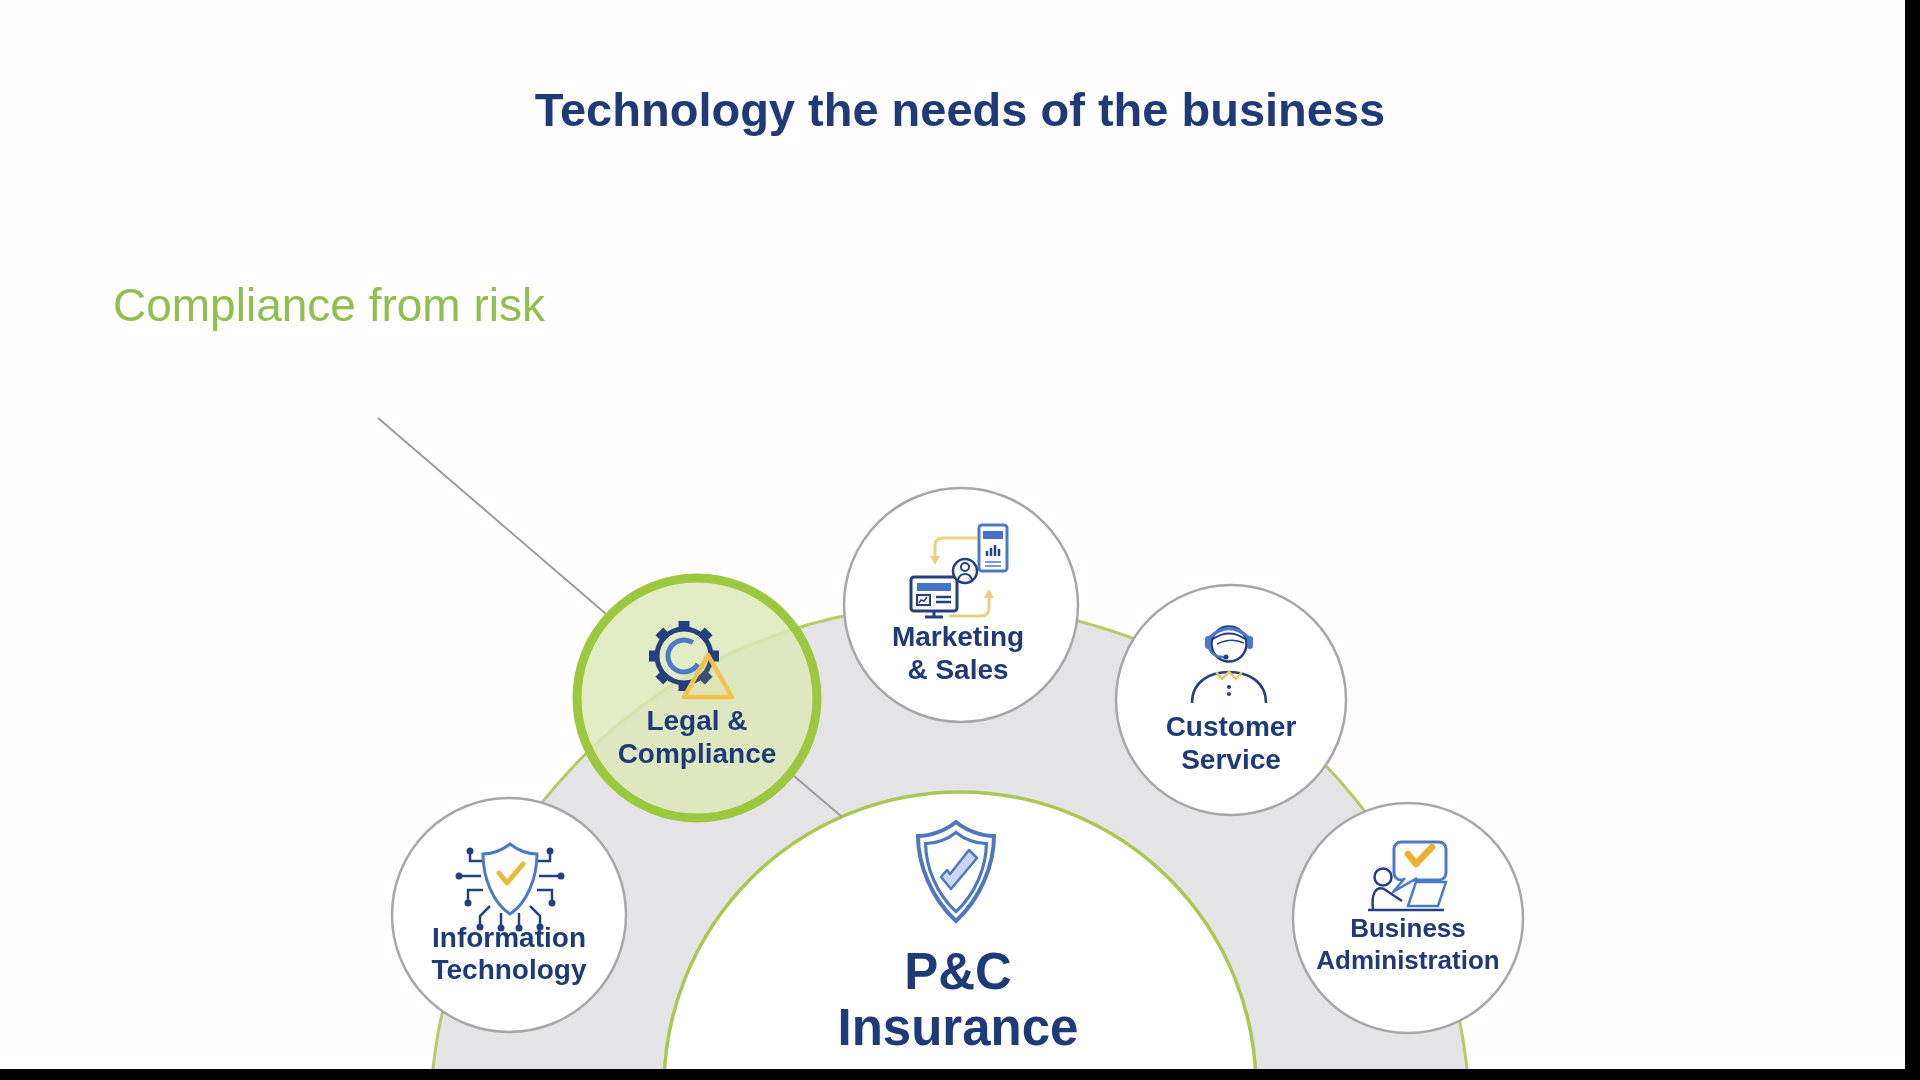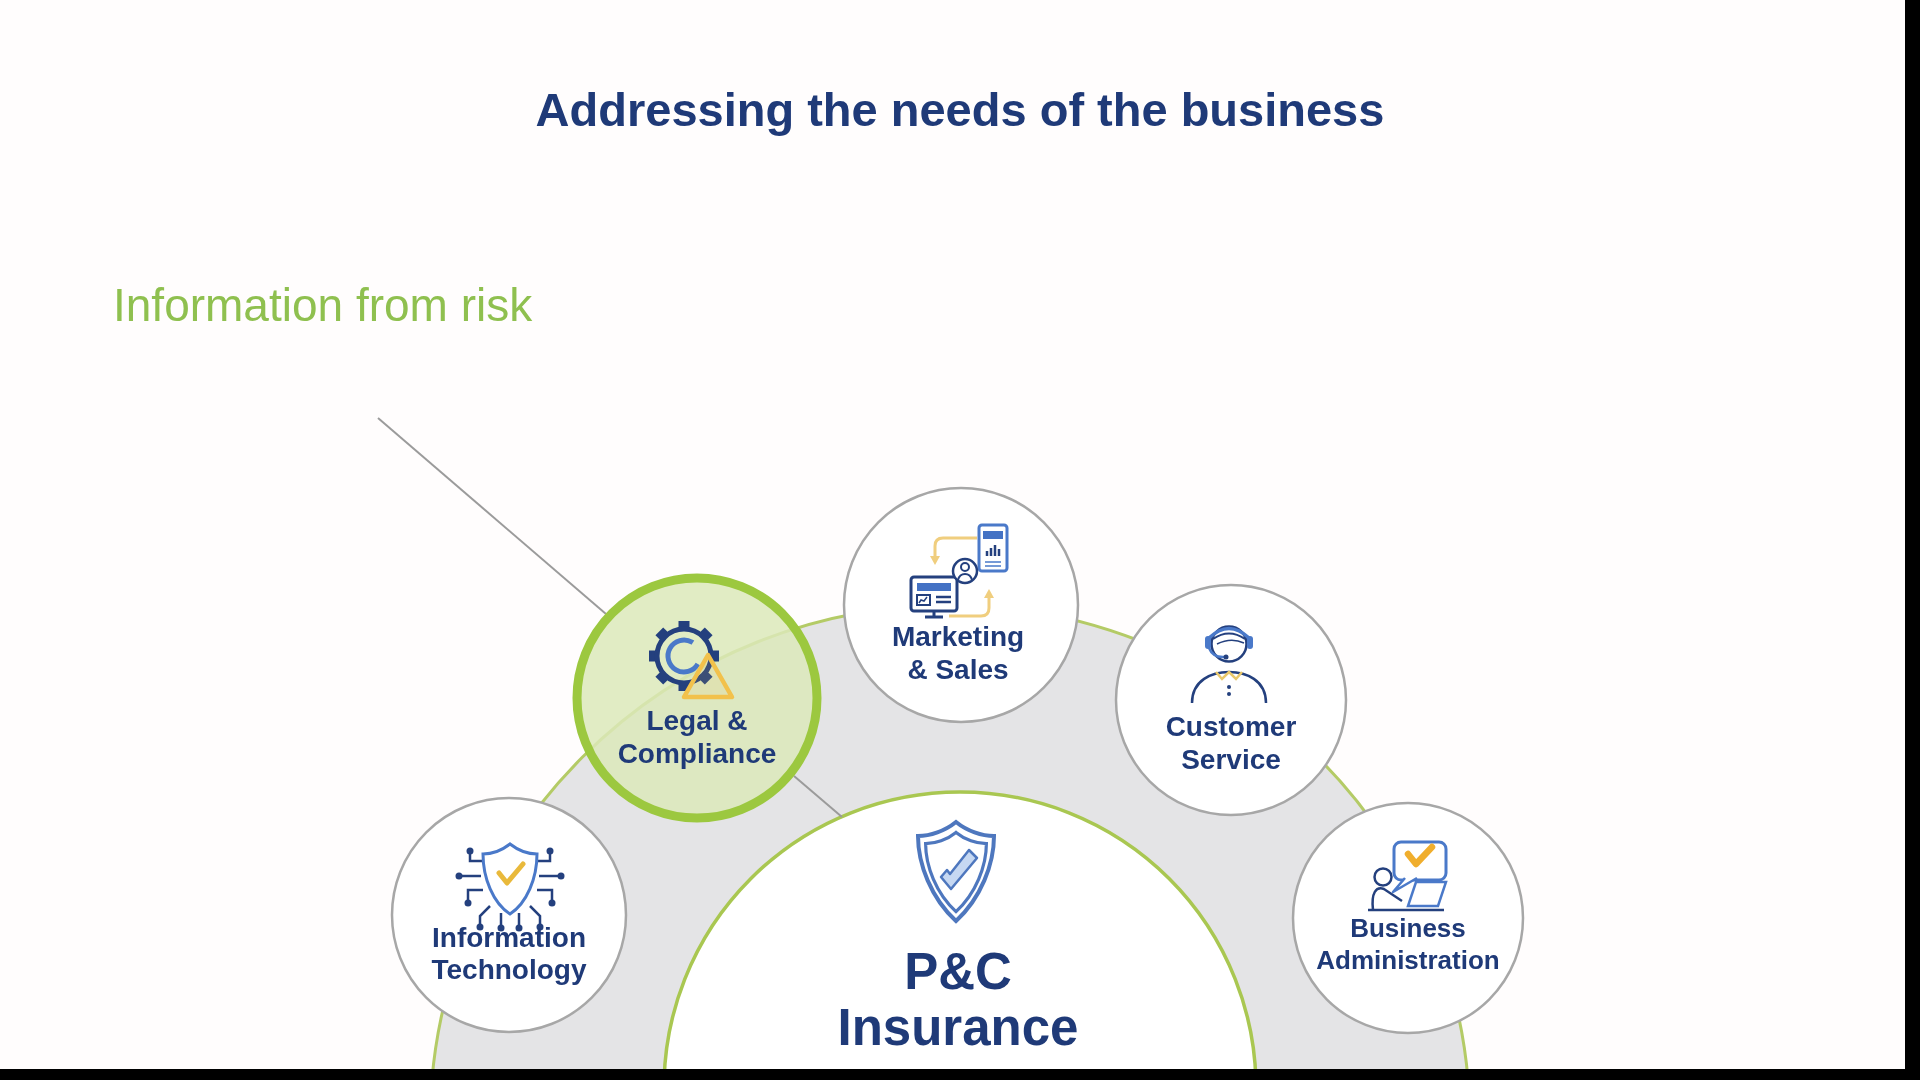--- a/index.html
+++ b/index.html
@@ -19,24 +19,24 @@
   .bar-bottom{position:absolute;left:0;bottom:0;width:1920px;height:11px;background:#000;}
   text.node-label{font-family:"Liberation Sans",sans-serif;font-weight:700;fill:#1F3A78;font-size:28px;}
   text.node-label-sm{font-family:"Liberation Sans",sans-serif;font-weight:700;fill:#1F3A78;font-size:26px;}
   text.hub-label{font-family:"Liberation Sans",sans-serif;font-weight:700;fill:#1F3A78;font-size:51px;}
 </style>
 </head>
 <body>
 
 <div class="slide">
 
-  <div class="title">Addressing the needs of the business</div>
+  <div class="title">Technology the needs of the business</div>
 
   <div class="annotation">
-    <div>Information from risk</div>
+    <div>Compliance from risk</div>
   </div>
 
   <svg class="diagram-svg" width="1920" height="1080" viewBox="0 0 1920 1080">
 
     <circle cx="950" cy="1125" r="520" fill="#E4E4E6" stroke="#B4CB66" stroke-width="3"></circle>
 
     <circle cx="960" cy="1088" r="296" fill="#FFFFFF" stroke="#A9C751" stroke-width="3.5"></circle>
 
     <g stroke="#9B9B9B" stroke-width="2">
       <line x1="378" y1="418" x2="606" y2="614"></line>

